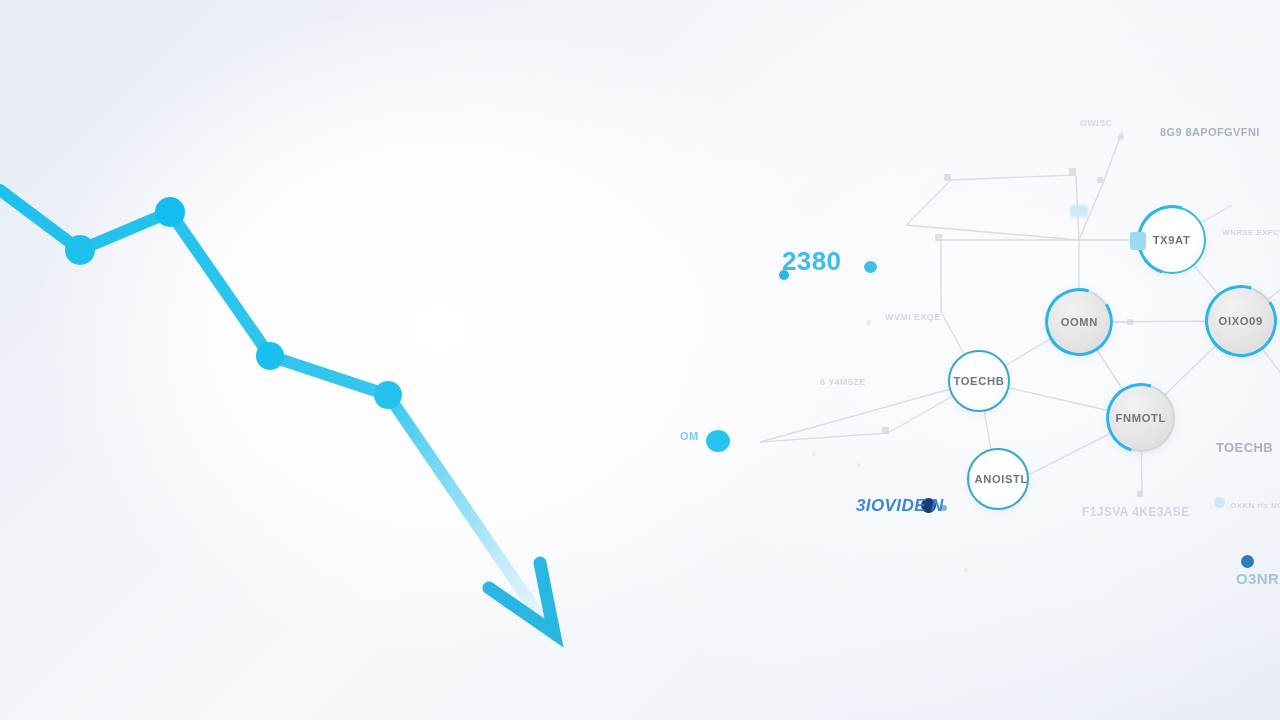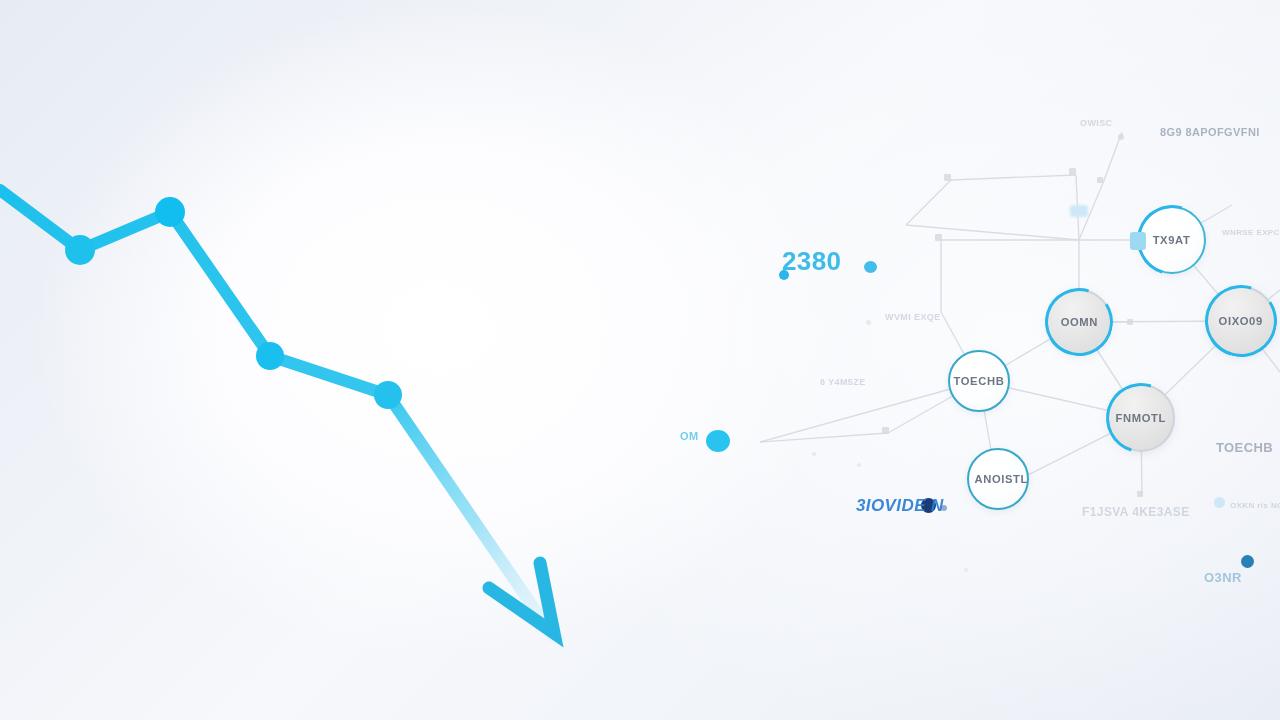--- a/index.html
+++ b/index.html
@@ -228,21 +228,21 @@
     <span class="ghost-label" style="left:1160px;top:126px;font-size:11px;text-align:center;">8G9 8APOFGVFNI</span>
     <span class="ghost-label faint" style="left:885px;top:312px;font-size:9px;">WVMI EXQE</span>
     <span class="ghost-label faint" style="left:820px;top:377px;font-size:9px;text-align:right;">6 Y4M5ZE</span>
     <span class="ghost-label faint" style="left:1222px;top:228px;font-size:8px;">WNRSE EXPC</span>
     <span class="ghost-label" style="left:1216px;top:440px;font-size:13px;">TOECHB</span>
     <span class="ghost-label faint" style="left:1082px;top:505px;font-size:12px;">F1JSVA 4KE3ASE</span>
     <span class="ghost-label faint" style="left:1230px;top:501px;font-size:8px;">OXKN ris NOUL</span>
     <span class="ghost-label blue" style="left:782px;top:246px;font-size:26px;font-weight:700;">2380</span>
     <span class="ghost-label blue" style="left:680px;top:430px;font-size:11px;opacity:.65;">OM</span>
     <span class="ghost-label deepblue" style="left:856px;top:496px;font-size:17px;">3IOVIDE N</span>
-    <span class="ghost-label faint" style="left:1204px;top:570px;font-size:13px;color:#6fa8c9;">O3NR</span>
+    <span class="ghost-label faint" style="left:1236px;top:570px;font-size:15px;color:#6fa8c9;">O3NR</span>
   </div>
 
   <svg class="layer" viewBox="0 0 1280 720" width="1280" height="720">
     <defs>
       <linearGradient id="trendFade" x1="0" y1="0" x2="1" y2="1" gradientUnits="objectBoundingBox">
         <stop offset="0%" stop-color="#1ec0ec" stop-opacity="1"></stop>
         <stop offset="58%" stop-color="#35c7ee" stop-opacity="1"></stop>
         <stop offset="80%" stop-color="#7fd9f4" stop-opacity="0.75"></stop>
         <stop offset="100%" stop-color="#bfeafa" stop-opacity="0.18"></stop>
       </linearGradient>

